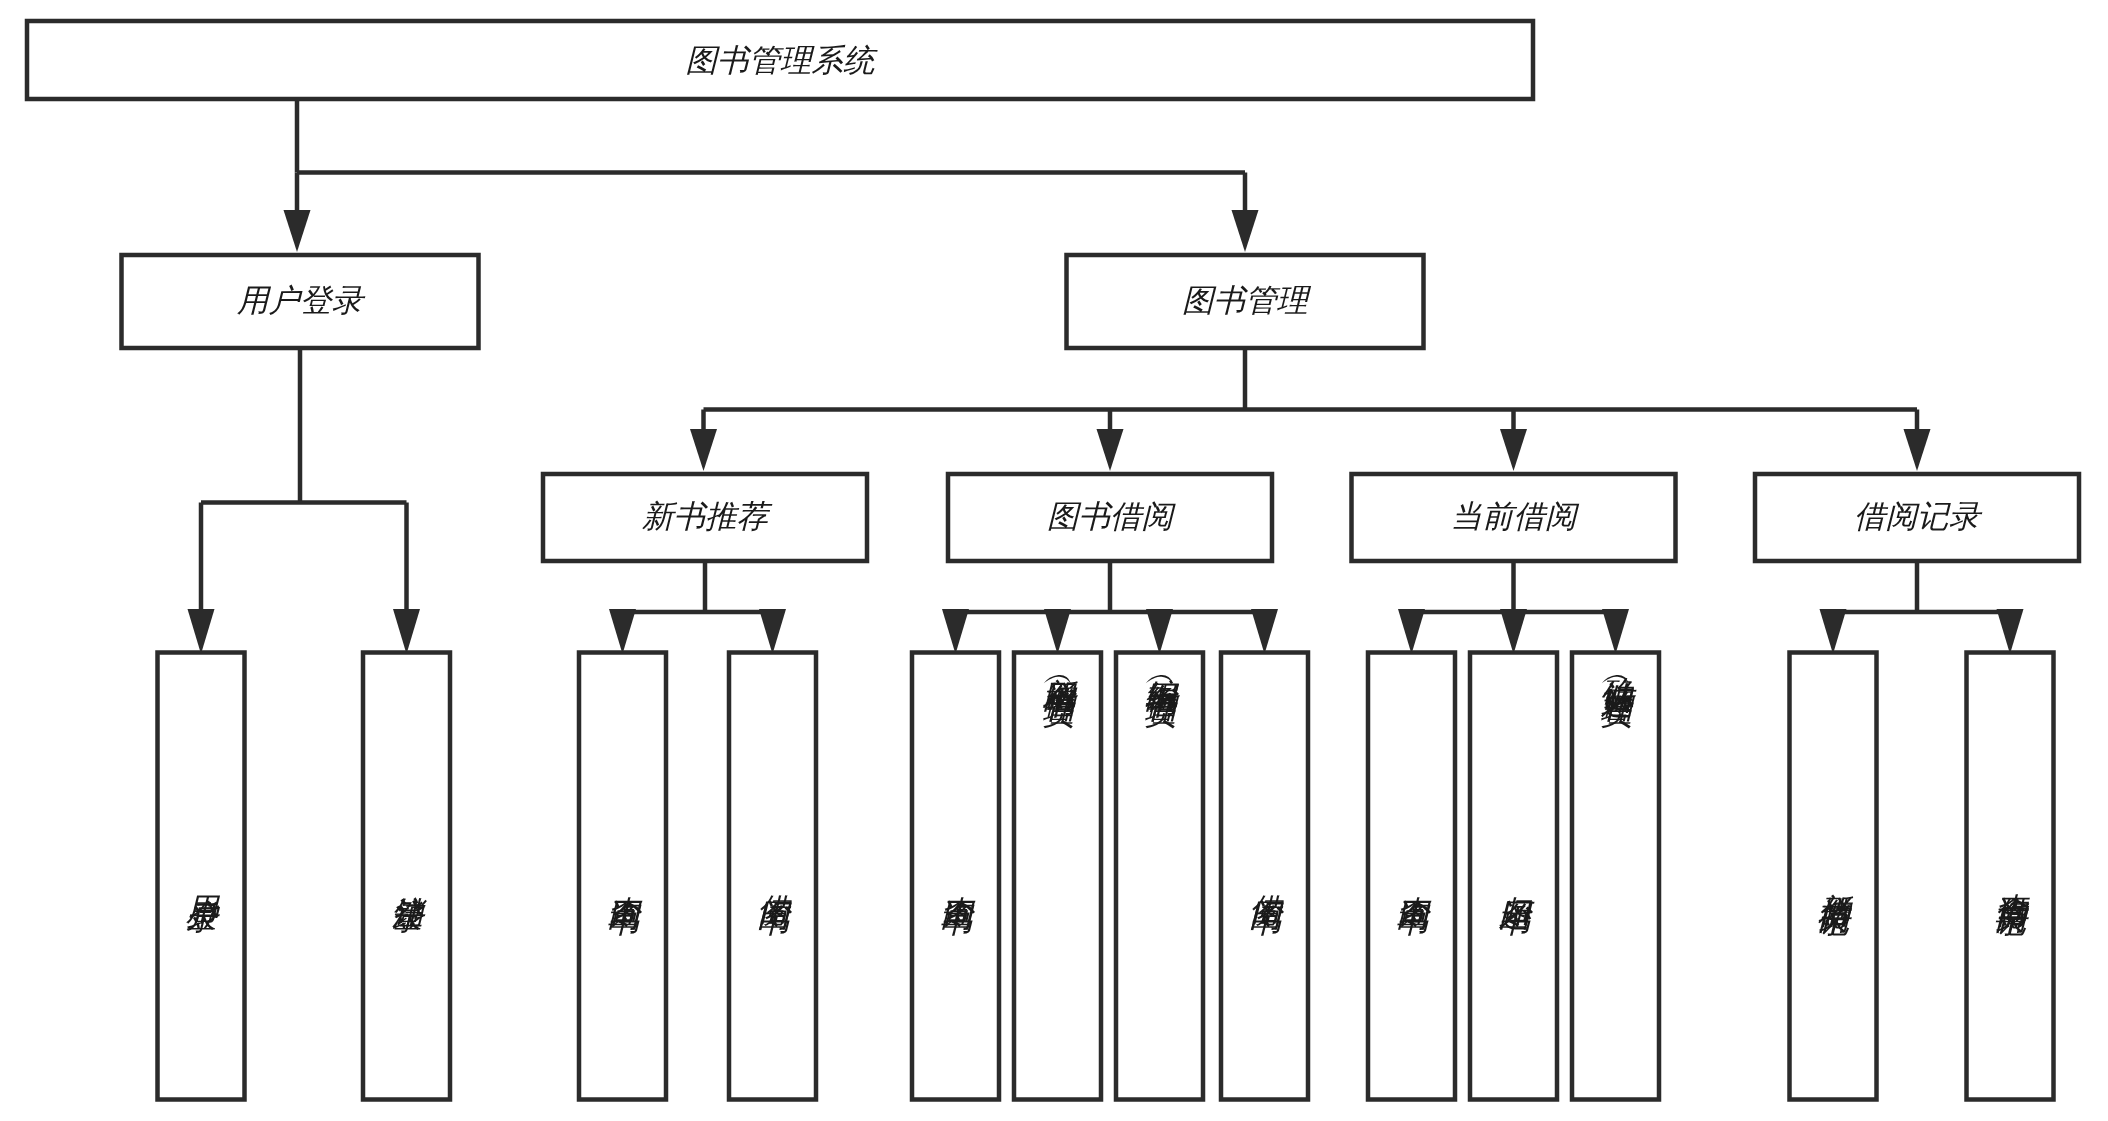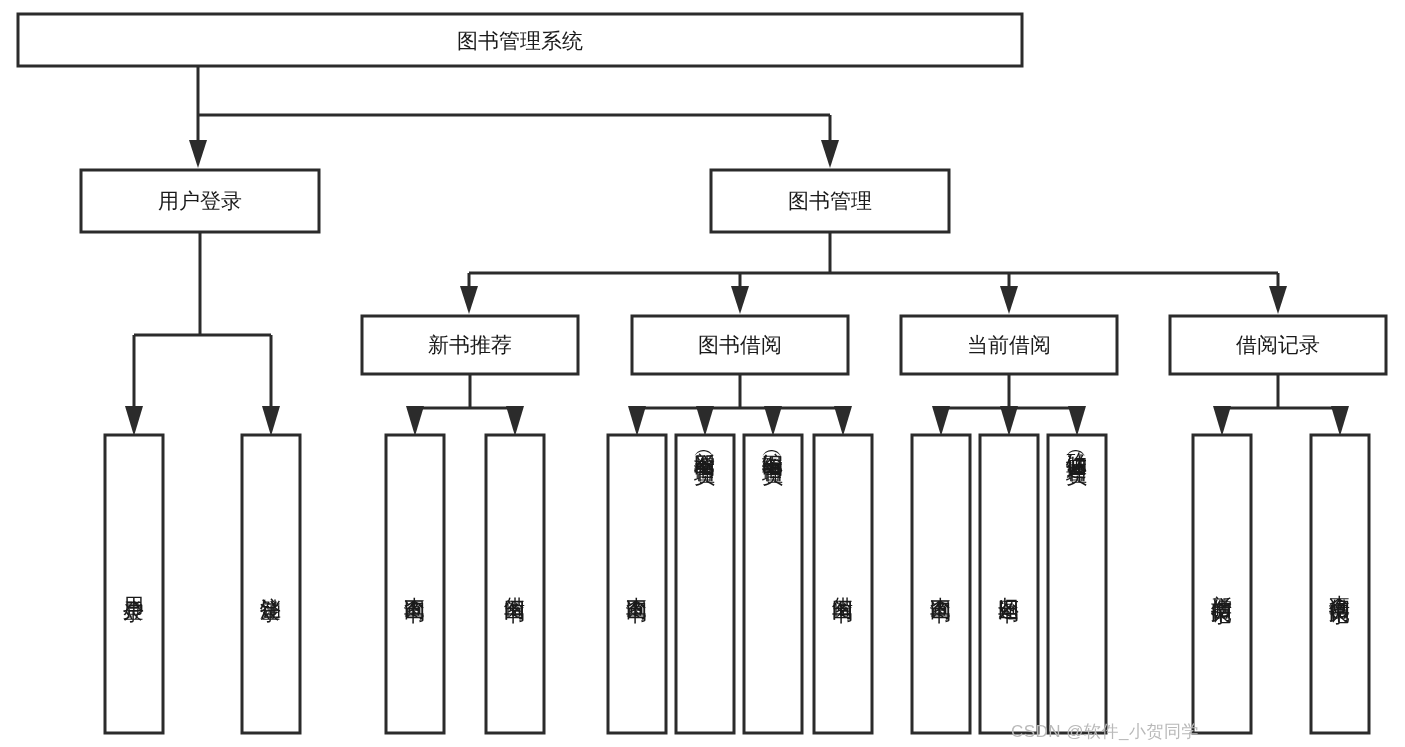--- a/index.html
+++ b/index.html
@@ -11,20 +11,21 @@
     width: 1405px;
     height: 747px;
     font-family: "Liberation Sans", "DejaVu Sans", sans-serif;
     overflow: hidden;
     position: relative;
   }
   #diagram-root {
     position: relative;
     width: 1207px;
     height: 747px;
+    font-style: italic;
   }
   svg.flow {
     position: absolute;
     top: 0;
     left: 0;
     width: 1405px;
     height: 747px;
   }
   .node-box {
     fill: #ffffff;
@@ -225,15 +226,14 @@
   <div class="leaf-label-wrap" style="left:1048px; top:435px; width:58px; height:298px; align-items:flex-start;">
     <span class="leaf-label">确认归还（管理员）</span>
   </div>
   <div class="leaf-label-wrap" style="left:1193px; top:435px; width:58px; height:298px;">
     <span class="leaf-label">新增借阅记录</span>
   </div>
   <div class="leaf-label-wrap" style="left:1311px; top:435px; width:58px; height:298px;">
     <span class="leaf-label">查询借阅记录</span>
   </div>
 
-  <div class="watermark">CSDN @软件_小贺同学</div>
 
 </div>
 
 </body></html>

